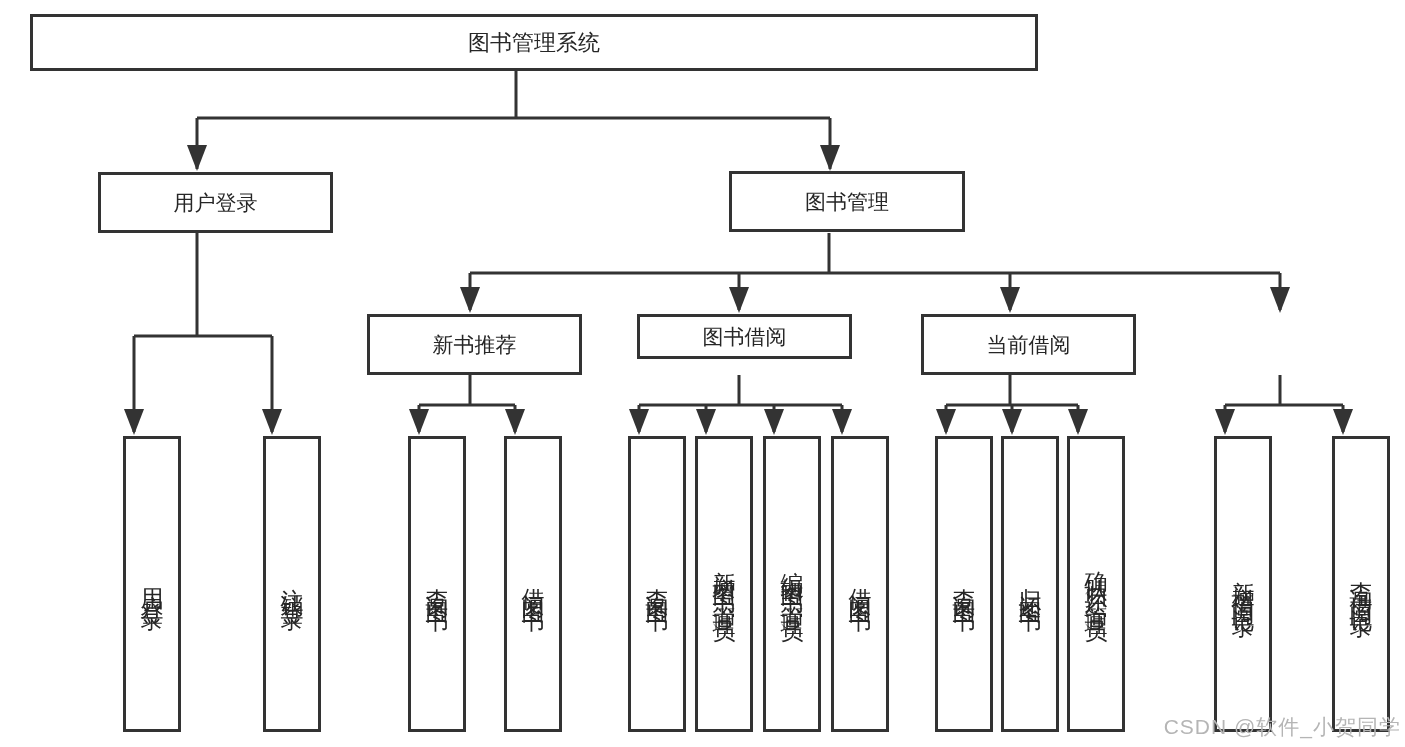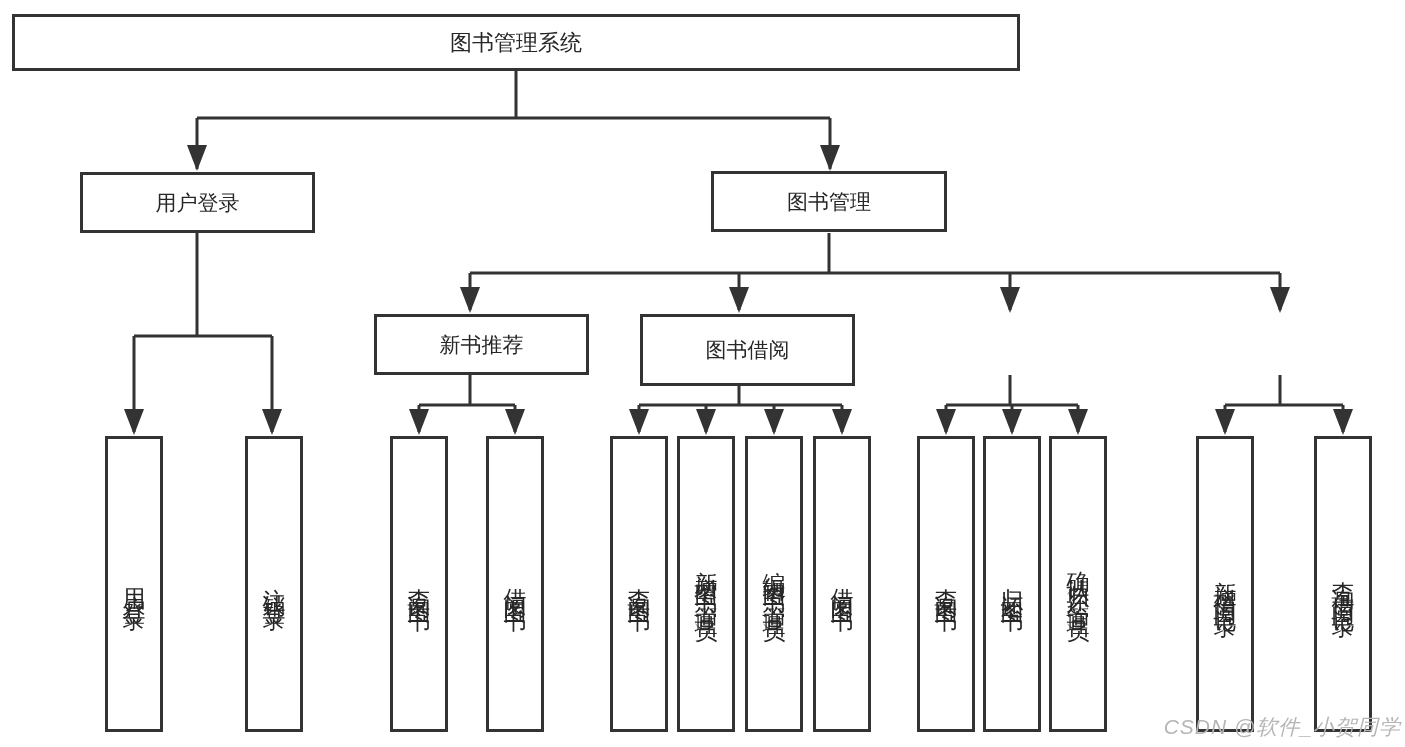--- a/index.html
+++ b/index.html
@@ -38,39 +38,39 @@
     background:#fff;
     border:3px solid var(--line);
     display:flex;
     align-items:center;
     justify-content:center;
     text-align:center;
     color:var(--text);
     font-size:21px;
     z-index:1;
     white-space:nowrap;
+    margin-left:18px;
   }
   .root-box{font-size:22px;}
   .vbox{
     writing-mode:vertical-rl;
     text-orientation:mixed;
     letter-spacing:7px;
     line-height:1;
     font-size:23px;
     white-space:normal;
   }
   #watermark{
     position:absolute;
     right:4px;
     top:713px;
     font-size:21px;
     color:var(--wm);
     z-index:2;
     letter-spacing:1px;
-    font-style:italic;
   }
 </style>
 </head>
 <body>
 
 <div id="stage">
 
   <svg id="wires" viewBox="0 0 1405 747" xmlns="http://www.w3.org/2000/svg">
 
     <path class="ln" d="M516 70 V118 M197 118 H830 M197 118 V169 M830 118 V169"></path>
@@ -105,22 +105,23 @@
     <path class="ln" d="M1280 375 V405 M1225 405 H1343 M1225 405 V432 M1343 405 V432"></path>
     <polygon class="ah" points="1215,409 1235,409 1225,435"></polygon>
     <polygon class="ah" points="1333,409 1353,409 1343,435"></polygon>
   </svg>
 
   <div class="box root-box" style="left:12px;top:14px;width:1008px;height:57px;">图书管理系统</div>
 
   <div class="box" style="left:80px;top:172px;width:235px;height:61px;">用户登录</div>
   <div class="box" style="left:711px;top:171px;width:236px;height:61px;">图书管理</div>
 
-  <div class="box" style="left:374px;top:314px;width:215px;height:61px;">新书推荐</div>
-  <div class="box" style="left:640px;top:314px;width:215px;height:72px;">图书借阅</div>
+  <div class="box" style="left:349px;top:314px;width:215px;height:61px;">新书推荐</div>
+  <div class="box" style="left:619px;top:314px;width:215px;height:45px;">图书借阅</div>
+  <div class="box" style="left:903px;top:314px;width:215px;height:61px;">当前借阅</div>
 
   <div class="box vbox" style="left:105px;top:436px;width:58px;height:296px;">用户登录</div>
   <div class="box vbox" style="left:245px;top:436px;width:58px;height:296px;">注销登录</div>
 
   <div class="box vbox" style="left:390px;top:436px;width:58px;height:296px;">查询图书</div>
   <div class="box vbox" style="left:486px;top:436px;width:58px;height:296px;">借阅图书</div>
 
   <div class="box vbox" style="left:610px;top:436px;width:58px;height:296px;">查询图书</div>
   <div class="box vbox" style="left:677px;top:436px;width:58px;height:296px;">新增图书（管理员）</div>
   <div class="box vbox" style="left:745px;top:436px;width:58px;height:296px;">编辑图书（管理员）</div>

